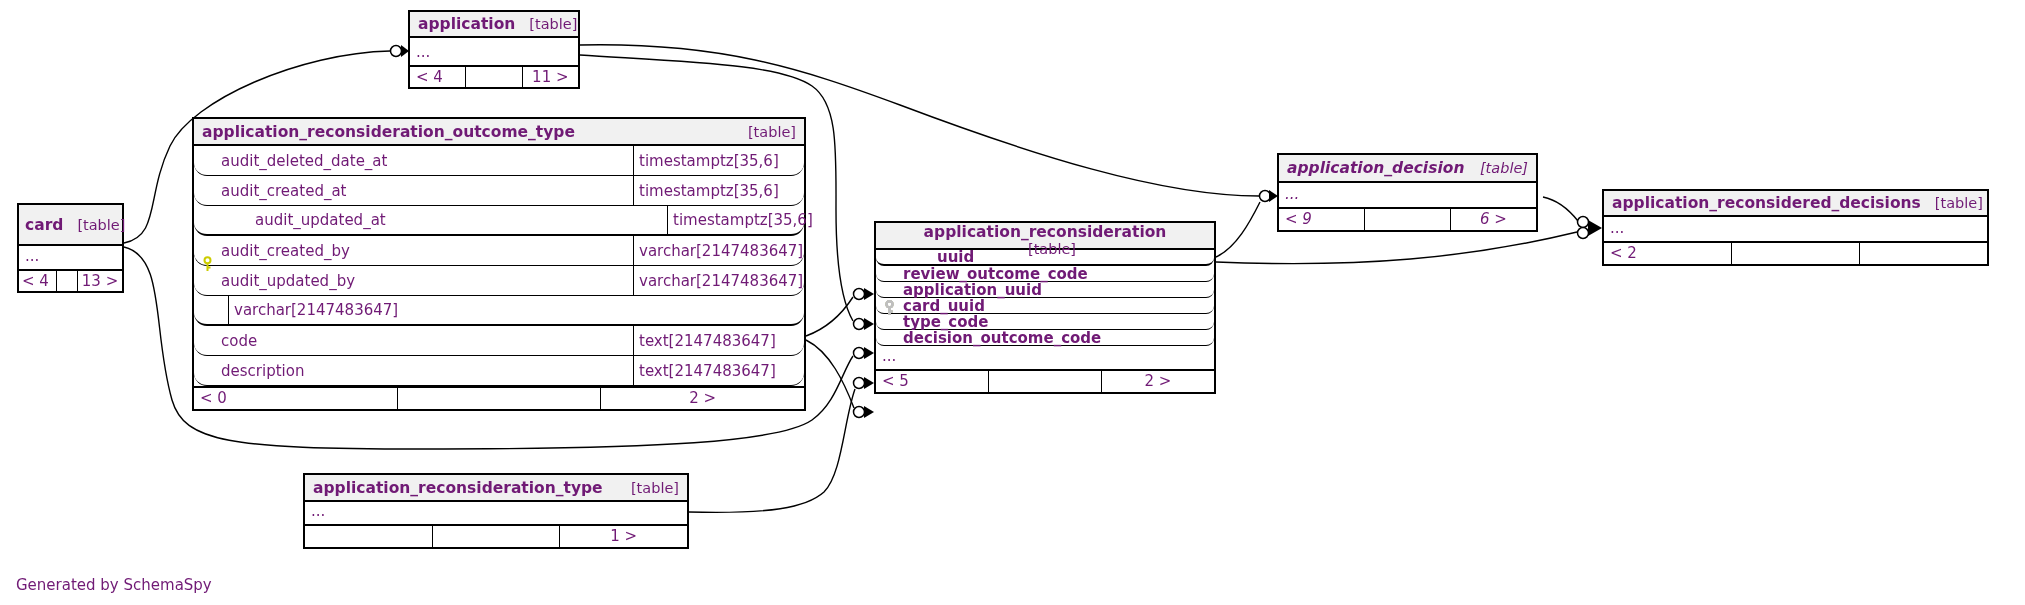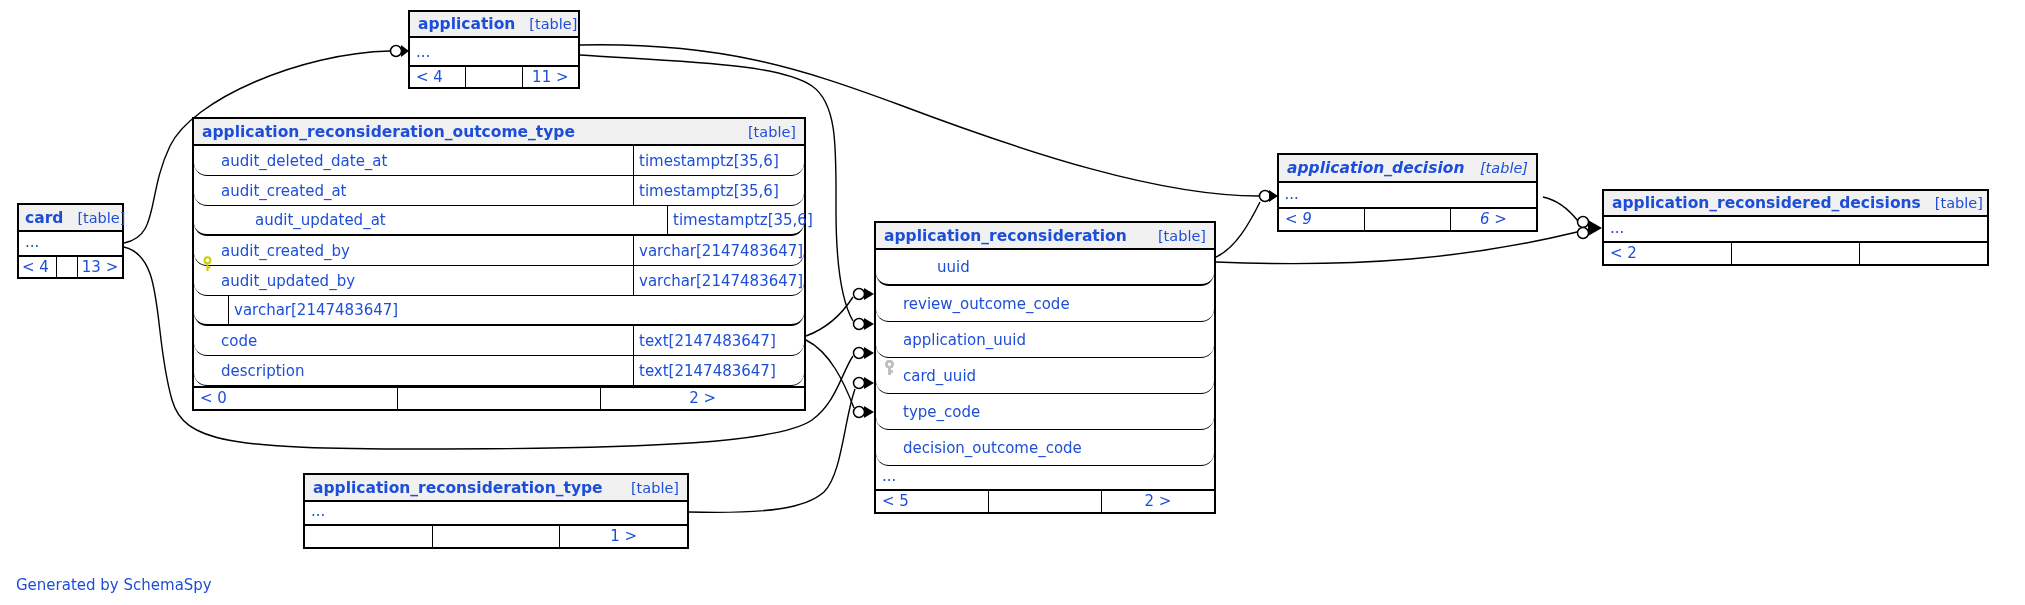--- a/index.html
+++ b/index.html
@@ -1,18 +1,18 @@
 <!DOCTYPE html>
 <html><head>
 <meta charset="utf-8">
 <style>
   html,body{margin:0;padding:0;background:#ffffff;}
   #canvas{
     position:relative;width:2025px;height:605px;background:#ffffff;overflow:hidden;
-    font-family:"DejaVu Sans","Liberation Sans",sans-serif;color:#1d4ed8;
+    font-family:"DejaVu Sans","Liberation Sans",sans-serif;color:#701a75;
   }
   .tbl{position:absolute;background:#fff;border:2px solid #000;box-sizing:border-box;z-index:2;}
   .tbl-header{display:flex;justify-content:space-between;align-items:center;background:#f1f1f1;
     border-bottom:2px solid #000;padding:0 8px;box-sizing:border-box;}
   .tbl-title{font-weight:bold;font-size:15.5px;white-space:nowrap;}
   .tbl-tag{font-weight:normal;font-size:14.5px;margin-left:14px;white-space:nowrap;}
   .row{display:flex;align-items:center;border-bottom:1px solid #000;box-sizing:border-box;font-size:15px;border-radius:13px;}
   .row.thick{border-bottom-width:2px;padding-left:34px;}
   .col-name{flex:1;position:relative;padding-left:27px;white-space:nowrap;box-sizing:border-box;}
   .key-icon{position:absolute;left:8px;top:50%;transform:translateY(-50%);width:11px;height:16px;}
@@ -27,28 +27,28 @@
   .t-application .tbl-header{height:26px;}
   .t-application .ellipsis-row{height:27px;}
   .t-application .tbl-footer .fcell{height:20px;}
   .t-outcome{left:192px;top:117px;width:614px;}
   .t-outcome .tbl-header{height:27px;}
   .t-outcome .row{height:30px;}
   .t-outcome .col-name{width:439px;flex:none;}
   .t-outcome .col-type{flex:1;}
   .t-outcome .tbl-footer .fcell{height:21px;}
   .t-card{left:17px;top:203px;width:107px;}
-  .t-card .tbl-header{height:27px;padding:0 6px;}
+  .t-card .tbl-header{height:41px;padding:0 6px;}
   .t-card .ellipsis-row{height:23px;}
   .t-card .tbl-footer .fcell{height:20px;padding:1px 3px;}
   .t-card .fcell.c1{flex:none;width:37px;}
   .t-card .fcell.c2{flex:none;width:21px;}
   .t-recon{left:874px;top:221px;width:342px;}
-  .t-recon .tbl-header{height:27px;}
-  .t-recon .row{height:36px;}
+  .t-recon .tbl-header{height:27px;flex-direction:column;}
+  .t-recon .row{height:16px;font-weight:bold;}
   .t-recon .ellipsis-row{height:23px;}
   .t-recon .tbl-footer .fcell{height:21px;}
   .t-decision{left:1277px;top:153px;width:261px;font-style:italic;}
   .t-decision .tbl-header{height:28px;}
   .t-decision .ellipsis-row{height:24px;}
   .t-decision .tbl-footer .fcell{height:21px;}
   .t-reconsidered{left:1602px;top:189px;width:387px;}
   .t-reconsidered .tbl-header{height:26px;}
   .t-reconsidered .ellipsis-row{height:24px;}
   .t-reconsidered .tbl-footer .fcell{height:21px;}

